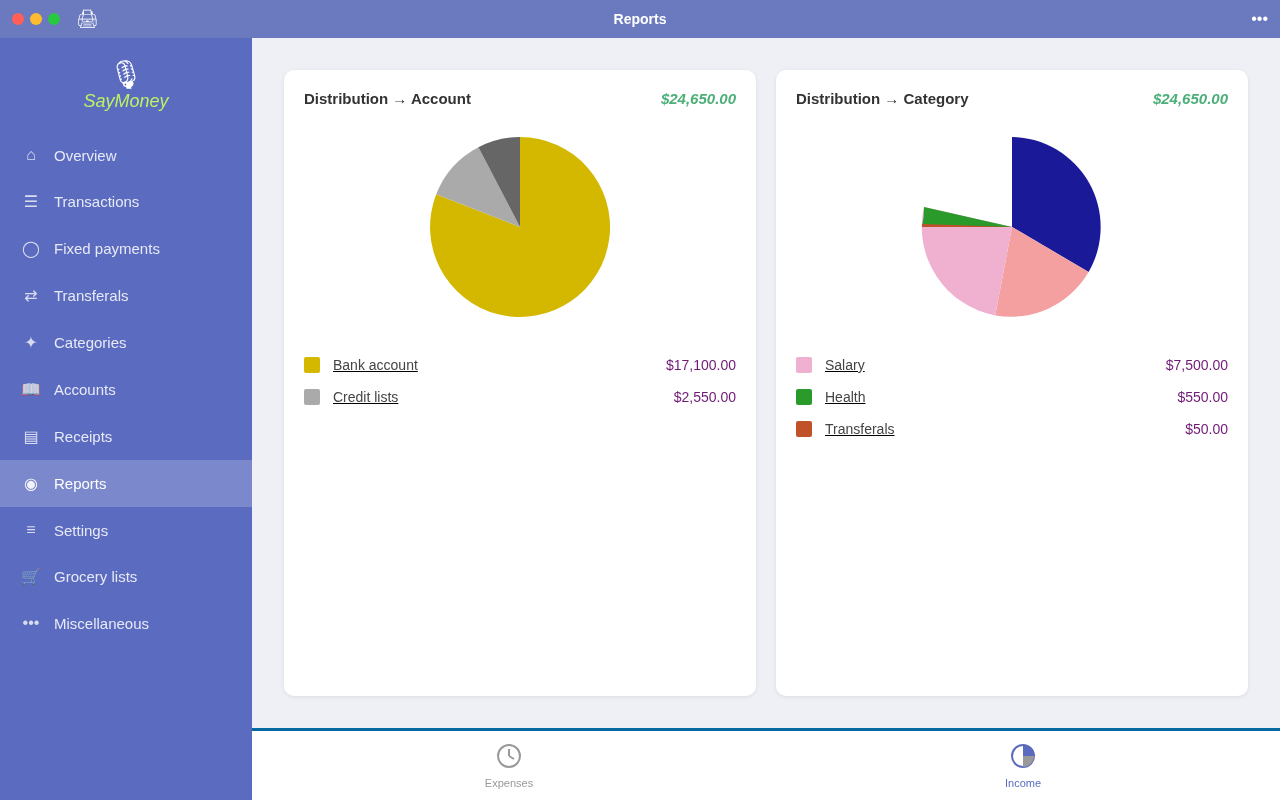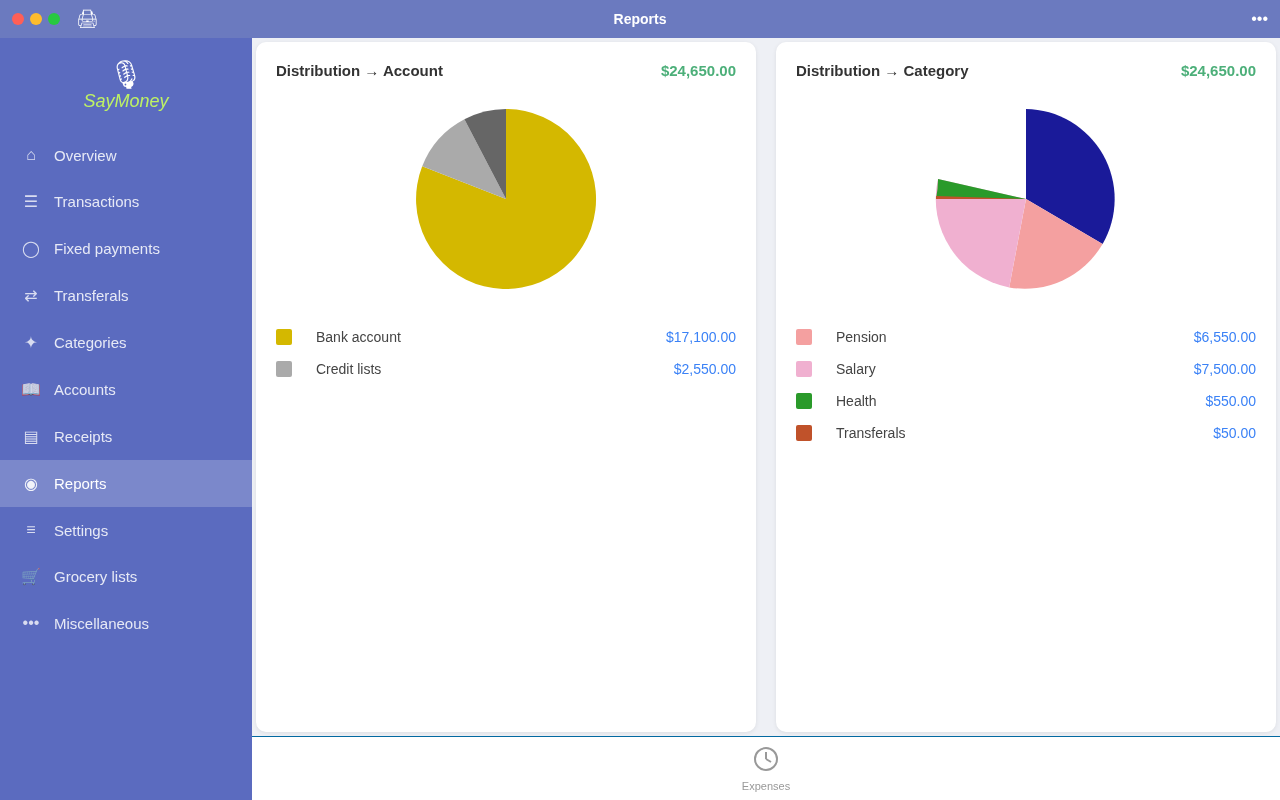--- a/index.html
+++ b/index.html
@@ -56,60 +56,60 @@
     .main-content {
       flex: 1;
       background: #eef0f5;
       display: flex;
       flex-direction: column;
       overflow: hidden;
     }
 
     .content-area {
       flex: 1;
-      padding: 4px;
+      padding: 32px;
       display: flex;
       gap: 20px;
       overflow: auto;
     }
 
     .card {
       background: white;
       border-radius: 10px;
       flex: 1;
       padding: 20px;
       box-shadow: 0 1px 4px rgba(0,0,0,0.08);
     }
 
     .card-header {
       display: flex; justify-content: space-between; align-items: center;
       margin-bottom: 10px;
     }
     .card-title { font-size: 15px; font-weight: 600; color: #333; }
-    .card-total { font-size: 15px; font-weight: 600; color: #4caf79; }
+    .card-total { font-size: 15px; font-weight: 600; color: #4caf79; font-style: italic; }
 
     .pie-container {
       display: flex; justify-content: center; align-items: center;
       height: 220px; margin-bottom: 20px;
     }
 
     .legend { display: flex; flex-direction: column; gap: 16px; }
     .legend-item {
       display: flex; align-items: center; justify-content: space-between;
     }
-    .legend-left { display: flex; align-items: flex-end; gap: 24px; }
+    .legend-left { display: flex; align-items: flex-end; gap: 13px; text-decoration: underline; }
     .legend-dot { width: 16px; height: 16px; border-radius: 2px; }
     .legend-label { font-size: 14px; color: #444; }
-    .legend-value { font-size: 14px; color: #3b82f6; font-weight: 500; }
+    .legend-value { font-size: 14px; color: #701a75; font-weight: 500; }
 
     
     .tab-bar {
-      height: 64px;
+      height: 72px;
       background: white;
-      border-top: 1px solid #0369a1;
+      border-top: 3px solid #0369a1;
       display: flex;
       align-items: center;
       justify-content: space-around;
     }
     .tab-item {
       display: flex; flex-direction: column; align-items: center;
       gap: 2px; cursor: pointer; flex: 1;
       color: #999; font-size: 11px;
     }
     .tab-item.active { color: #5b6bbf; }
@@ -237,27 +237,20 @@
             <path d="M0,0 L-16.8,88.4 A90,90 0 0,1 -88.0,-20.0 Z" fill="#f0b0d0"></path>
 
             <path d="M0,0 L-88.0,-20.0 A90,90 0 0,1 -90,0 Z" fill="#2a9a2a"></path>
 
             <path d="M0,0 L-90,0 A90,90 0 0,1 -89.9,-3 Z" fill="#c0522a"></path>
           </svg>
         </div>
         <div class="legend">
           <div class="legend-item">
             <div class="legend-left">
-              <div class="legend-dot" style="background:#f4a0a0;"></div>
-              <span class="legend-label">Pension</span>
-            </div>
-            <span class="legend-value">$6,550.00</span>
-          </div>
-          <div class="legend-item">
-            <div class="legend-left">
               <div class="legend-dot" style="background:#f0b0d0;"></div>
               <span class="legend-label">Salary</span>
             </div>
             <span class="legend-value">$7,500.00</span>
           </div>
           <div class="legend-item">
             <div class="legend-left">
               <div class="legend-dot" style="background:#2a9a2a;"></div>
               <span class="legend-label">Health</span>
             </div>
@@ -278,15 +271,25 @@
       <div class="tab-item">
         <span class="tab-icon">
           <svg width="26" height="26" viewBox="0 0 26 26">
             <circle cx="13" cy="13" r="11" fill="none" stroke="#999" stroke-width="2"></circle>
             <line x1="13" y1="6" x2="13" y2="13" stroke="#999" stroke-width="2"></line>
             <line x1="13" y1="13" x2="18" y2="16" stroke="#999" stroke-width="2"></line>
           </svg>
         </span>
         <span>Expenses</span>
       </div>
+      <div class="tab-item active">
+        <span class="tab-icon">
+          <svg width="26" height="26" viewBox="0 0 26 26">
+            <circle cx="13" cy="13" r="11" fill="none" stroke="#5b6bbf" stroke-width="2"></circle>
+            <path d="M13,13 L13,2 A11,11 0 0,1 24,13 Z" fill="#5b6bbf"></path>
+            <path d="M13,13 L24,13 A11,11 0 0,1 13,24 Z" fill="#999"></path>
+          </svg>
+        </span>
+        <span style="color:#5b6bbf;">Income</span>
+      </div>
     </div>
   </div>
 </div>
 
 </body></html>

